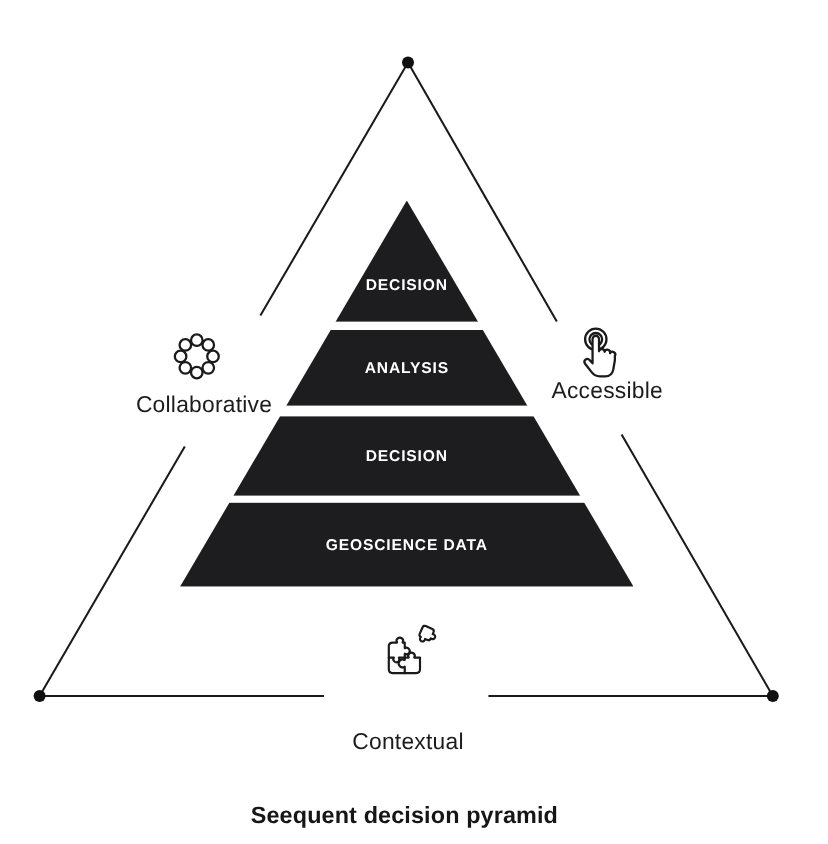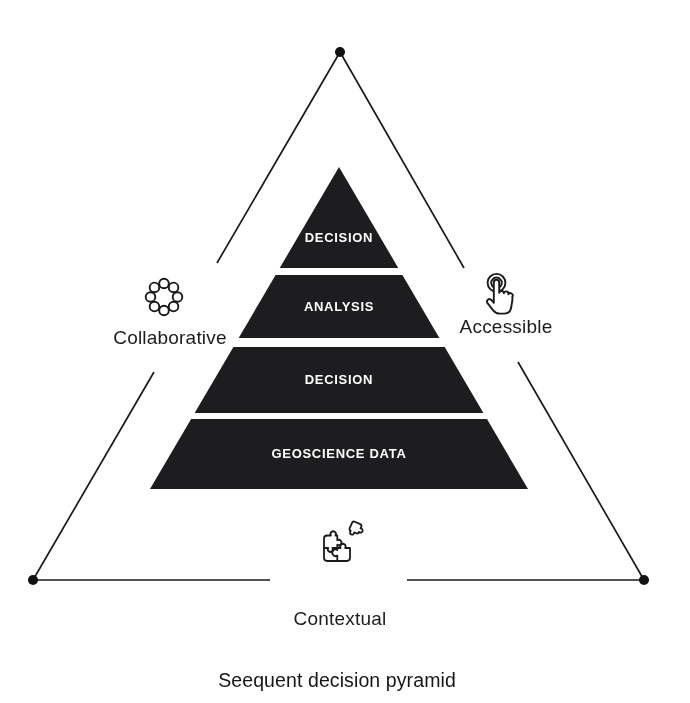--- a/index.html
+++ b/index.html
@@ -22,21 +22,21 @@
   .level-label{
     color:#ffffff;font-size:13px;font-weight:700;letter-spacing:.7px;line-height:16px;
   }
   
   .attr-label{
     position:absolute;transform:translate(-50%,-50%);
     font-size:19px;font-weight:400;color:#1c1c1e;letter-spacing:.2px;white-space:nowrap;
   }
   .caption{
     position:absolute;transform:translate(-50%,-50%);
-    font-size:19.5px;font-weight:400;color:#161616;letter-spacing:.1px;white-space:nowrap;
+    font-size:19.5px;font-weight:700;color:#161616;letter-spacing:.1px;white-space:nowrap;
   }
 </style>
 </head>
 <body>
 
 <div class="stage">
 
   <svg class="art" width="690" height="703" viewBox="0 0 690 703">
     <g stroke="#1a1a1a" stroke-width="1.7" fill="none">
 

